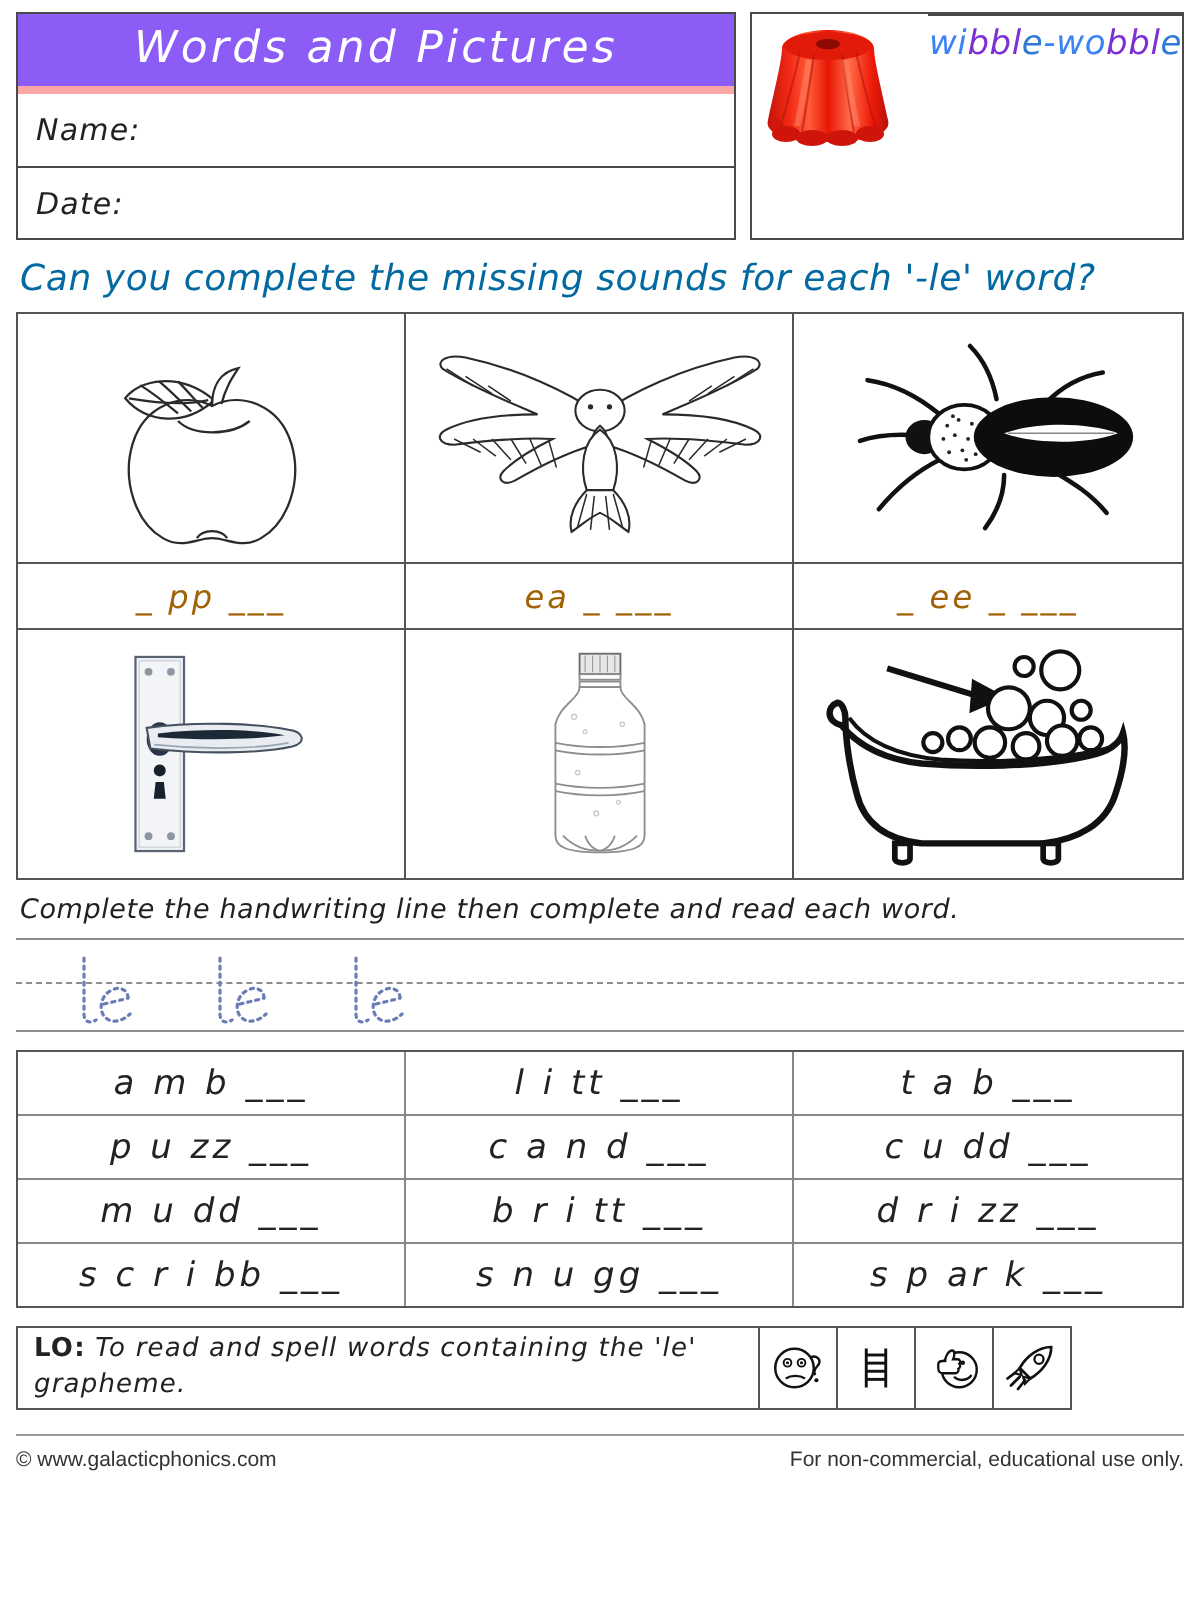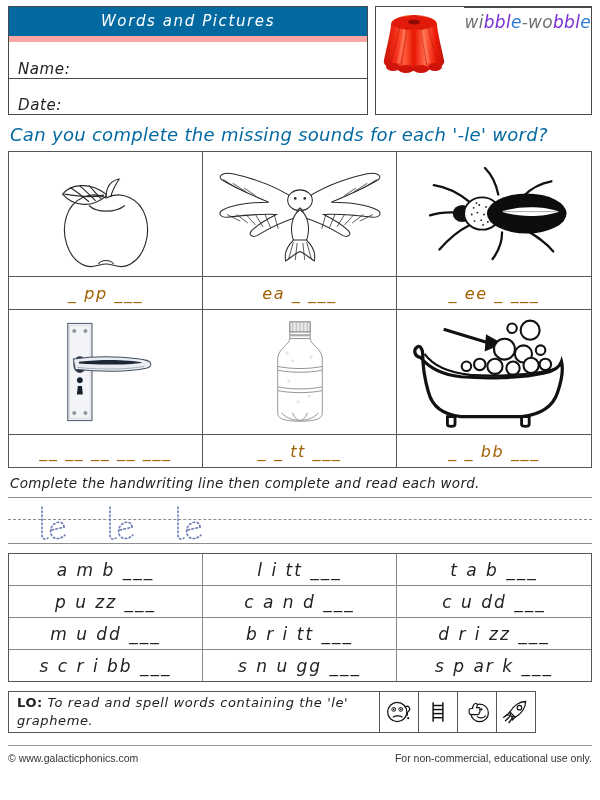--- a/index.html
+++ b/index.html
@@ -33,32 +33,32 @@
     display: flex;
     gap: 7px;
     align-items: stretch;
   }
 
   .namebox {
     width: 360px;
     border: 1px solid #4a4a4a;
   }
   .title-bar {
-    background: #0369a1;
+    background: #8b5cf6;
     color: #ffffff;
     text-align: center;
-    font-size: 15px;
+    font-size: 22px;
     padding: 5px 0 6px 0;
     letter-spacing: 1.6px;
-    border-bottom: 6px solid #fca5a5;
+    border-bottom: 4px solid #fca5a5;
   }
   .field-row {
     height: 36px;
     display: flex;
-    align-items: flex-end;
+    align-items: center;
     padding-left: 9px;
     font-size: 15px;
     color: #222;
   }
   .field-row.divider { border-top: 1px solid #4a4a4a; }
 
   .graphbox {
     flex: 1;
     border: 1px solid #4a4a4a;
     display: flex;
@@ -85,21 +85,21 @@
     width: 72px;
     height: 66px;
   }
   .graph-word {
     border-top: 1px solid #4a4a4a;
     text-align: center;
     font-size: 17px;
     padding: 4px 0 6px 0;
     letter-spacing: 0.3px;
   }
-  .c-dark { color: #737373; text-align: center; }
+  .c-dark { color: #3b82f6; text-align: center; }
   .c-purple { color: #7b2fd4; }
   .c-blue  { color: #2f7bd4; }
 
   
   .instruction {
     font-size: 18px;
     color: #0369a1;
     padding: 9px 0 6px 2px;
     letter-spacing: 0.3px;
   }
@@ -507,25 +507,20 @@
           <path d="M20 42 C30 56 48 62 68 64 C96 66 132 64 156 58" fill="none" stroke="#111" stroke-width="2.2"></path>
 
           <g fill="#fff" stroke="#111" stroke-width="3">
             <path d="M44 108 L44 116 C44 119 52 119 52 116 L52 108 Z"></path>
             <path d="M122 108 L122 116 C122 119 130 119 130 116 L130 108 Z"></path>
           </g>
         </svg>
       </div>
     </div>
 
-    <div class="word-row second">
-      <div class="word-cell hw">__  __  __  __  ___</div>
-      <div class="word-cell hw">_  _  tt  ___</div>
-      <div class="word-cell hw">_  _  bb  ___</div>
-    </div>
   </div>
 
   <div class="instruction2 hw">Complete the handwriting line then complete and read each word.</div>
 
   <div class="hwline-wrap">
     <div class="hw-top"></div>
     <div class="hw-mid"></div>
     <div class="hw-bot"></div>
     <div class="hw-glyphs">
       <span class="hw-glyph">

